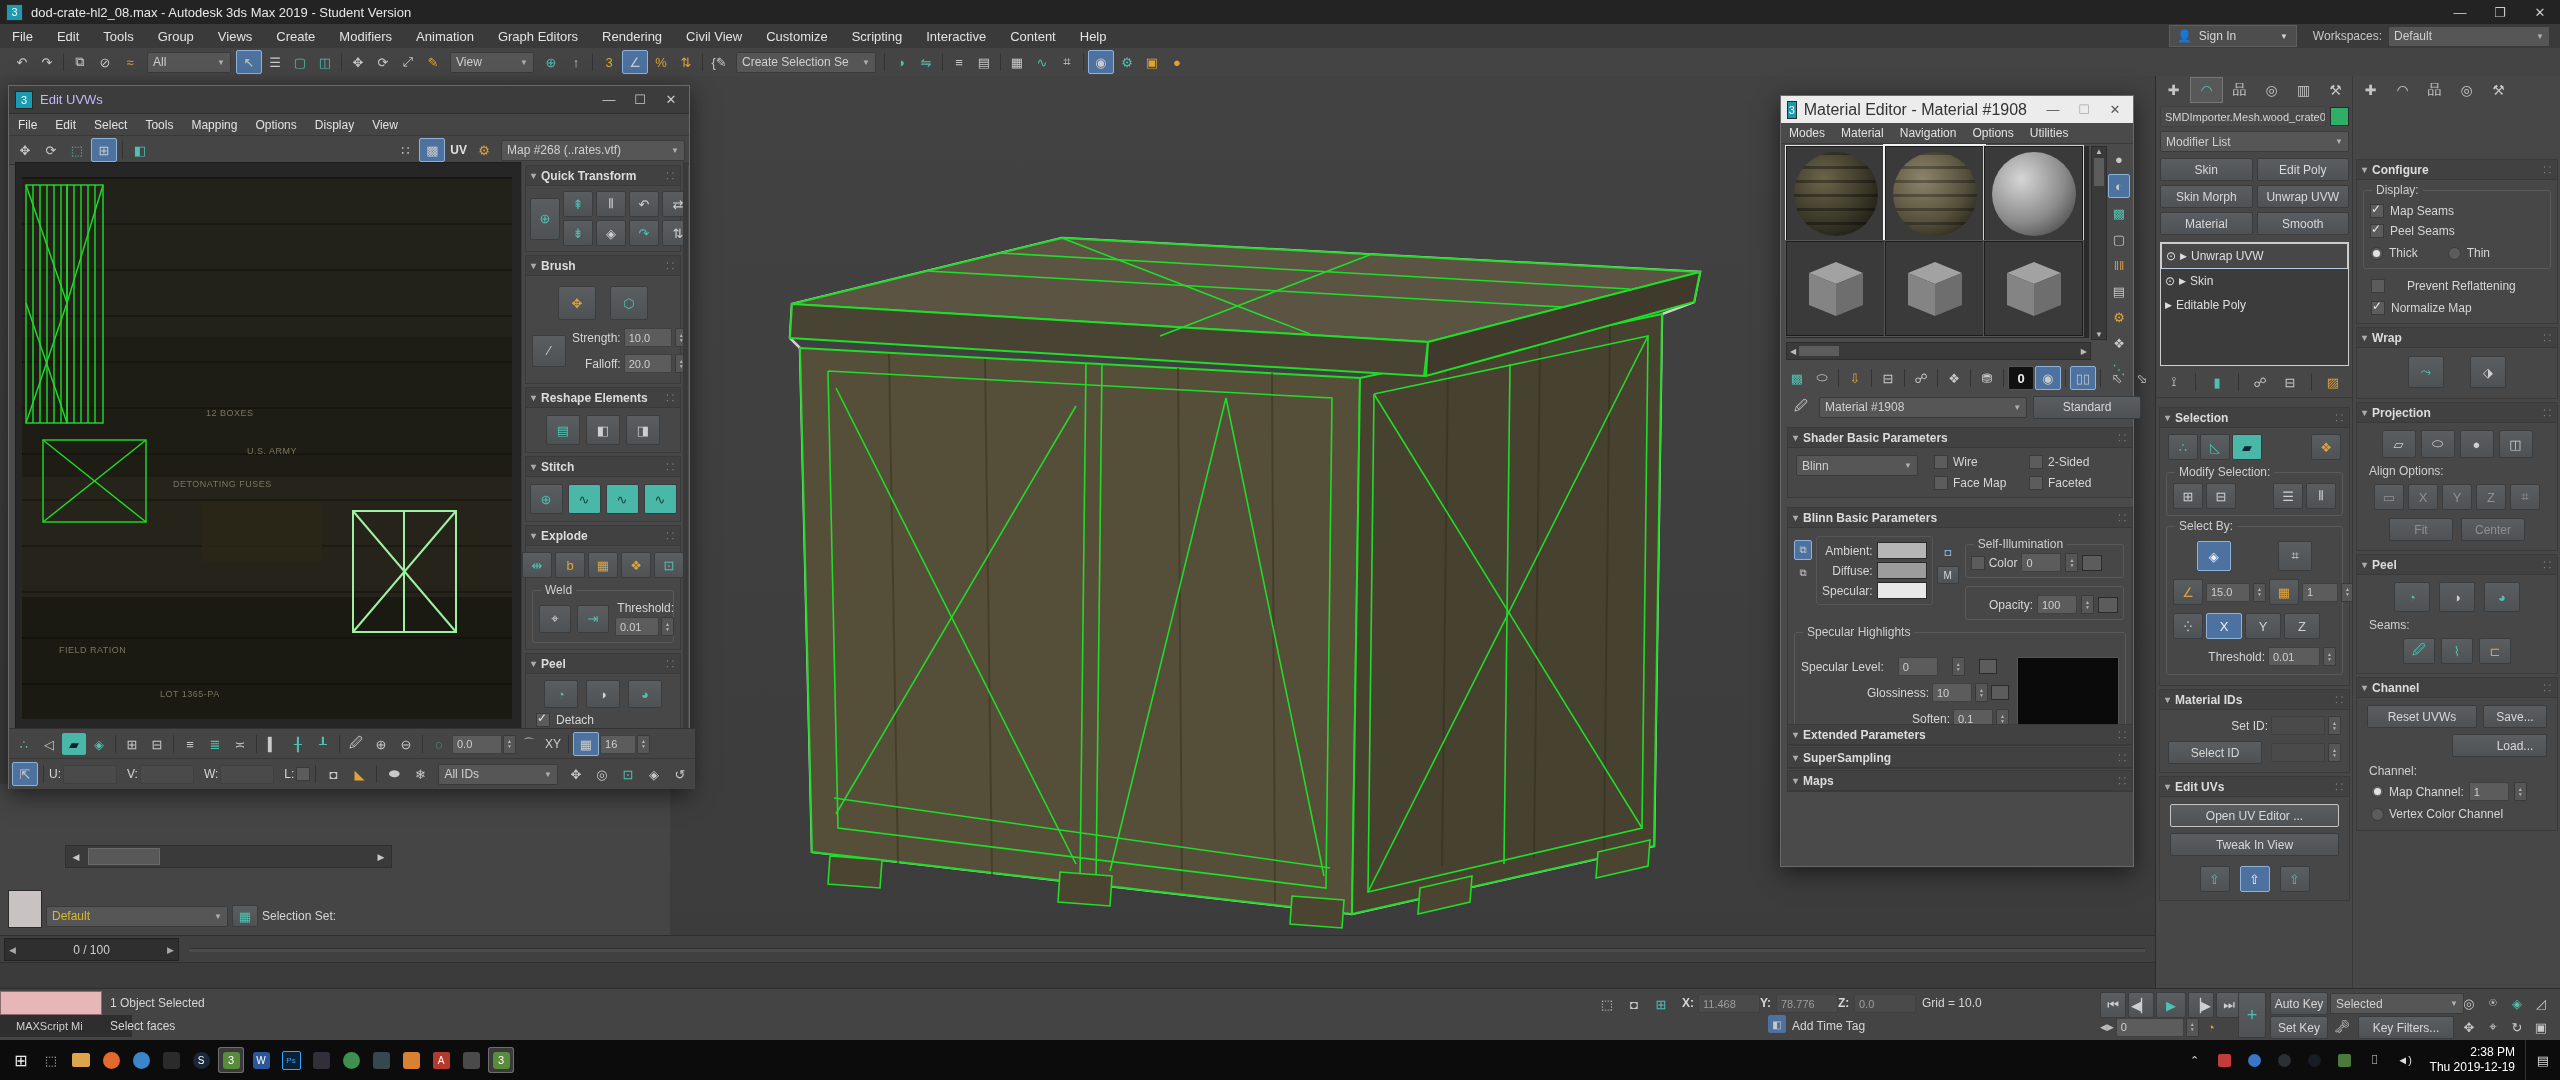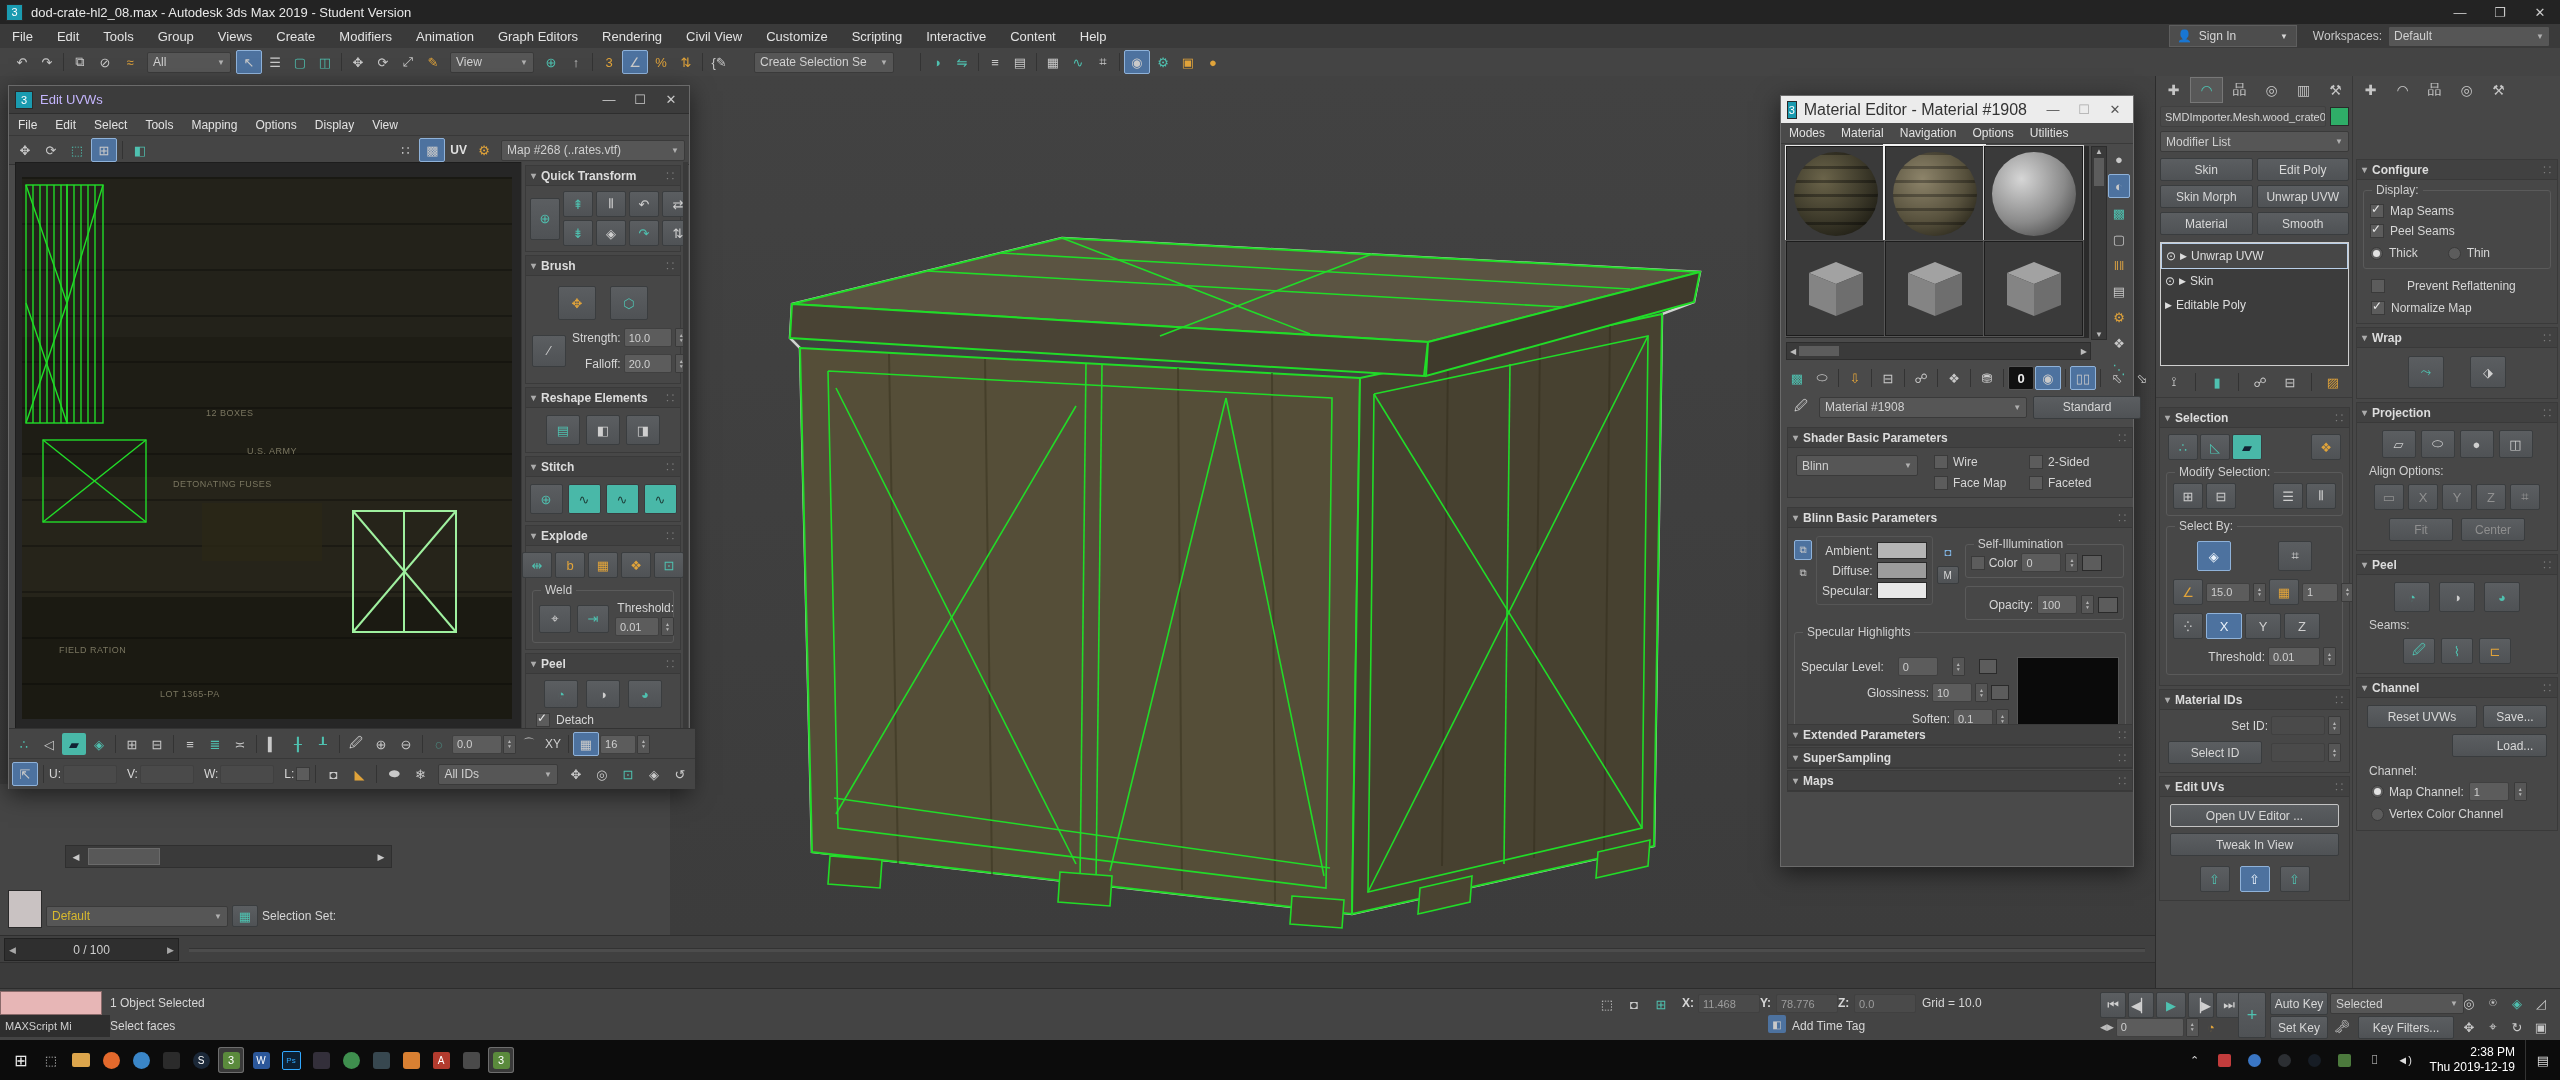--- a/index.html
+++ b/index.html
@@ -122,21 +122,21 @@
     </div>
     <span class="ic t">⊕</span>
     <span class="ic">↑</span>
     <span class="sep"></span>
     <span class="ic y">3</span>
     <span class="ic on">∠</span>
     <span class="ic y">%</span>
     <span class="ic y">⇅</span>
     <span class="sep"></span>
     <span class="ic">{✎</span>
-    <div class="dd" style="width:128px;margin:0 22px;">
+    <div class="dd" style="width:128px;margin:0 4px;">
       <span>Create Selection Se</span>
     </div>
     <span class="sep"></span>
     <span class="ic t">◑</span>
     <span class="ic t">⇋</span>
     <span class="sep"></span>
     <span class="ic">≡</span>
     <span class="ic">▤</span>
     <span class="sep"></span>
     <span class="ic">▦</span>
@@ -1020,21 +1020,21 @@
       </div>
       <div class="row" style="gap:5px;padding:3px 14px 9px;">
         <span class="rb"></span>
         <span>Vertex Color Channel</span>
       </div>
     </div>
   </div>
 
   <div class="abs" style="left:0;top:988px;width:2560px;height:52px;background:#444;border-top:1px solid #2c2c2c;">
     <div class="abs" style="left: 0px; top: 2px; width: 100px; height: 22px; border: 1px solid rgb(138, 106, 106); background-color: rgb(231, 182, 182);"></div>
-    <div class="abs row" style="left:0;top:26px;width:100px;height:22px;background:#2e2e2e;color:#cfcfcf;padding:0 5px;font-size:11px;">
+    <div class="abs row" style="left:0;top:26px;width:100px;height:22px;background:#2e2e2e;color:#cfcfcf;padding:0 16px;font-size:11px;">
       <span>MAXScript Mi</span>
     </div>
     <span class="abs lbl" style="left:110px;top:7px;color:#d6d6d6;">1 Object Selected</span>
     <span class="abs lbl" style="left:110px;top:30px;color:#d6d6d6;">Select faces</span>
 
     <span class="abs ic" style="left:1595px;top:4px;">⬚</span>
     <span class="abs ic" style="left:1622px;top:4px;">◘</span>
     <span class="abs ic t" style="left:1649px;top:4px;">⊞</span>
     <span class="abs lbl" style="left:1682px;top:7px;font-weight:bold;">X:</span>
     <span class="abs w dark" style="left:1698px;top:5px;width:52px;">11.468</span>

